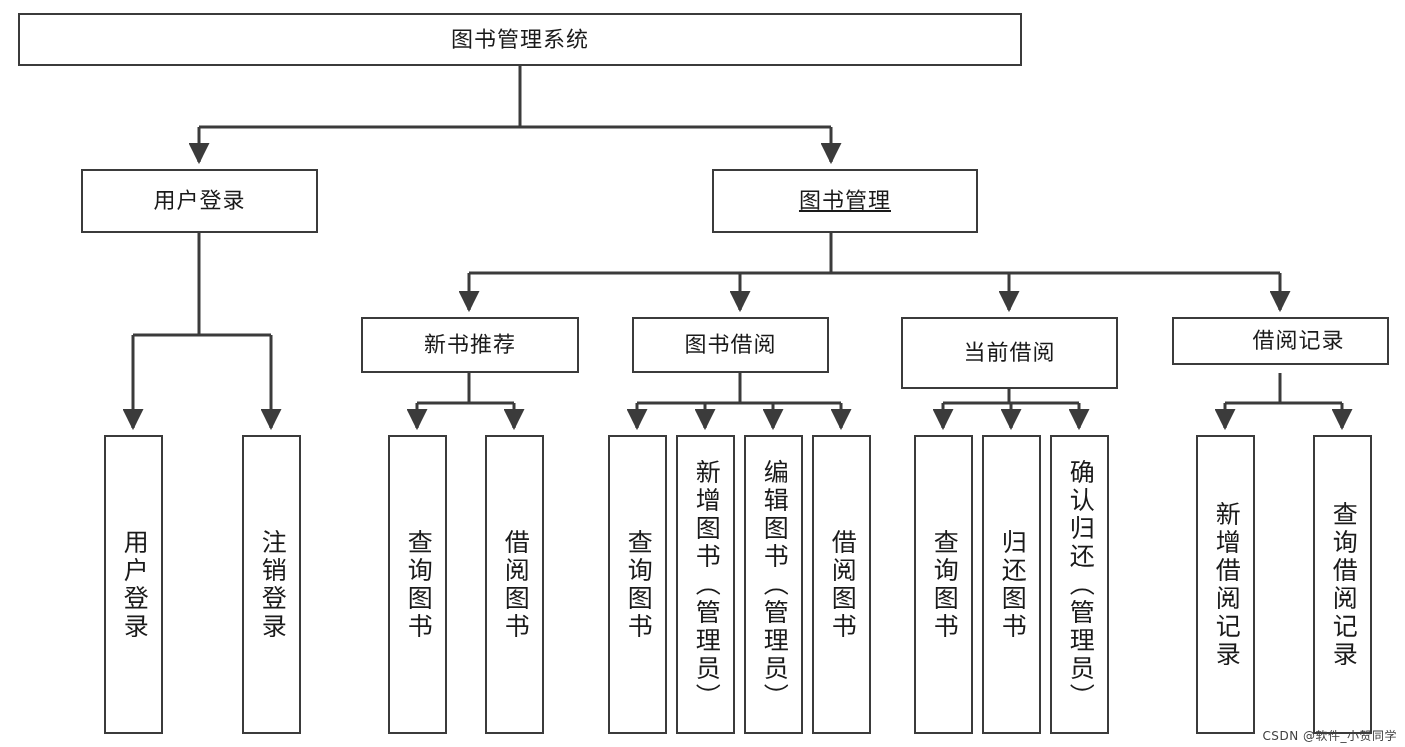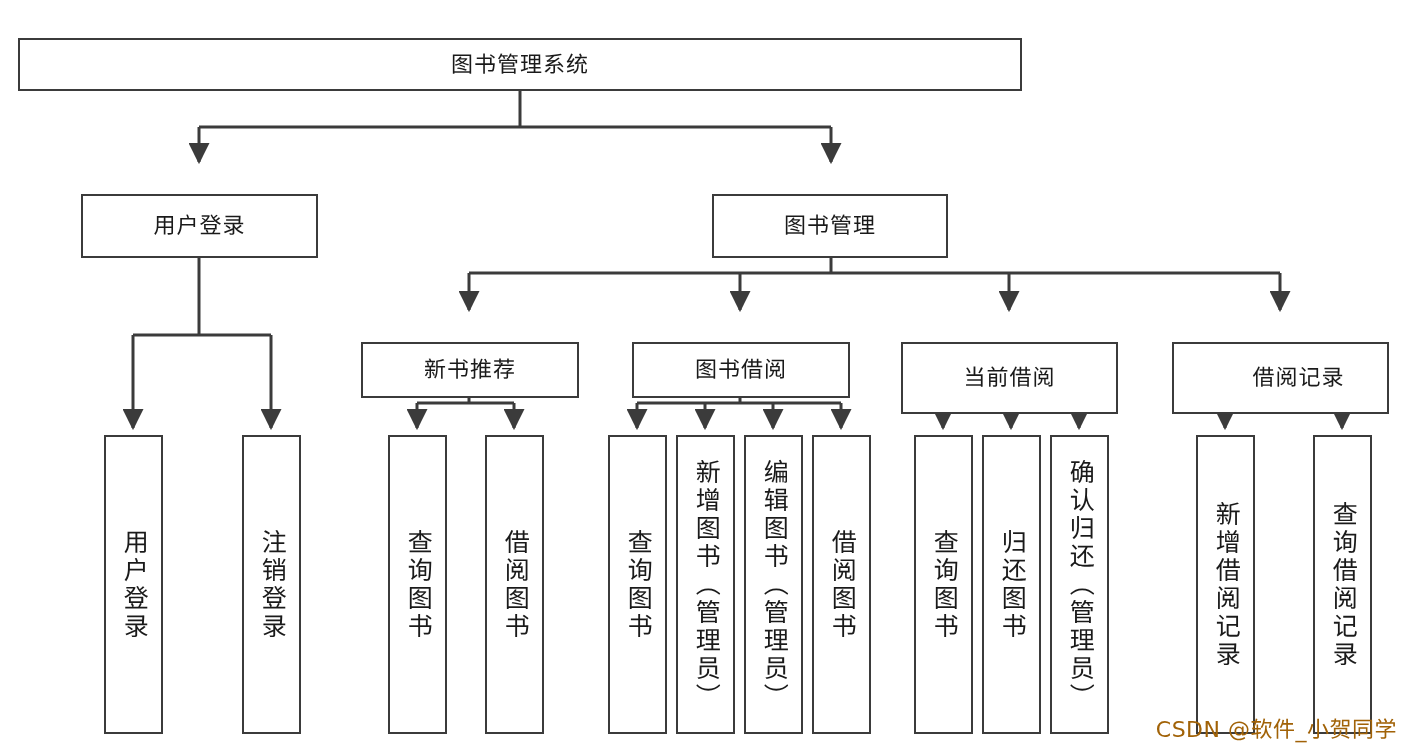--- a/index.html
+++ b/index.html
@@ -35,21 +35,20 @@
     align-items: center;
     justify-content: center;
     color: #1a1a1a;
     line-height: 1.18;
     text-align: center;
   }
   .node.horiz {
     font-size: 22px;
     letter-spacing: 1px;
     writing-mode: horizontal-tb;
-    margin-top: 25px;
   }
   .node.vert {
     writing-mode: vertical-rl;
     text-orientation: upright;
     font-size: 25px;
     letter-spacing: 3px;
     padding: 4px 0;
     align-items: center;
     justify-content: center;
   }
@@ -60,22 +59,22 @@
     white-space: nowrap;
   }
   .node.horiz .nlabel {
     display: block;
     white-space: nowrap;
   }
   #watermark {
     position: absolute;
     right: 8px;
     bottom: 4px;
-    font-size: 22px;
-    color: #a16207;
+    font-size: 12px;
+    color: #404040;
     letter-spacing: 0.5px;
     white-space: nowrap;
     font-family: "DejaVu Sans", "Liberation Sans", sans-serif;
   }
 </style>
 </head>
 <body>
 
 <div id="canvas">
 
@@ -129,34 +128,34 @@
     </g>
   </svg>
 
   <div class="node horiz" style="left:18px; top:13px; width:1004px; height:53px;">
     <span class="nlabel">图书管理系统</span>
   </div>
 
   <div class="node horiz" style="left:81px; top:169px; width:237px; height:64px;">
     <span class="nlabel">用户登录</span>
   </div>
-  <div class="node horiz" style="left:712px; top:169px; width:236px; height:64px;">
+  <div class="node horiz" style="left:712px; top:169px; width:266px; height:64px;text-decoration:underline;">
     <span class="nlabel">图书管理</span>
   </div>
 
   <div class="node horiz" style="left:361px; top:317px; width:218px; height:56px;text-align:center;">
     <span class="nlabel">新书推荐</span>
   </div>
-  <div class="node horiz" style="left:632px; top:317px; width:218px; height:56px;">
+  <div class="node horiz" style="left:632px; top:317px; width:197px; height:56px;">
     <span class="nlabel">图书借阅</span>
   </div>
   <div class="node horiz" style="left:901px; top:317px; width:217px; height:72px;">
     <span class="nlabel">当前借阅</span>
   </div>
-  <div class="node horiz" style="left:1172px; top:317px; width:217px; height:72px;padding-left:36px;">
+  <div class="node horiz" style="left:1172px; top:317px; width:217px; height:48px;padding-left:36px;">
     <span class="nlabel">借阅记录</span>
   </div>
 
   <div class="node vert" style="left:104px; top:435px; width:59px; height:299px;">
     <span class="nlabel">用户登录</span>
   </div>
   <div class="node vert" style="left:242px; top:435px; width:59px; height:299px;">
     <span class="nlabel">注销登录</span>
   </div>
 

